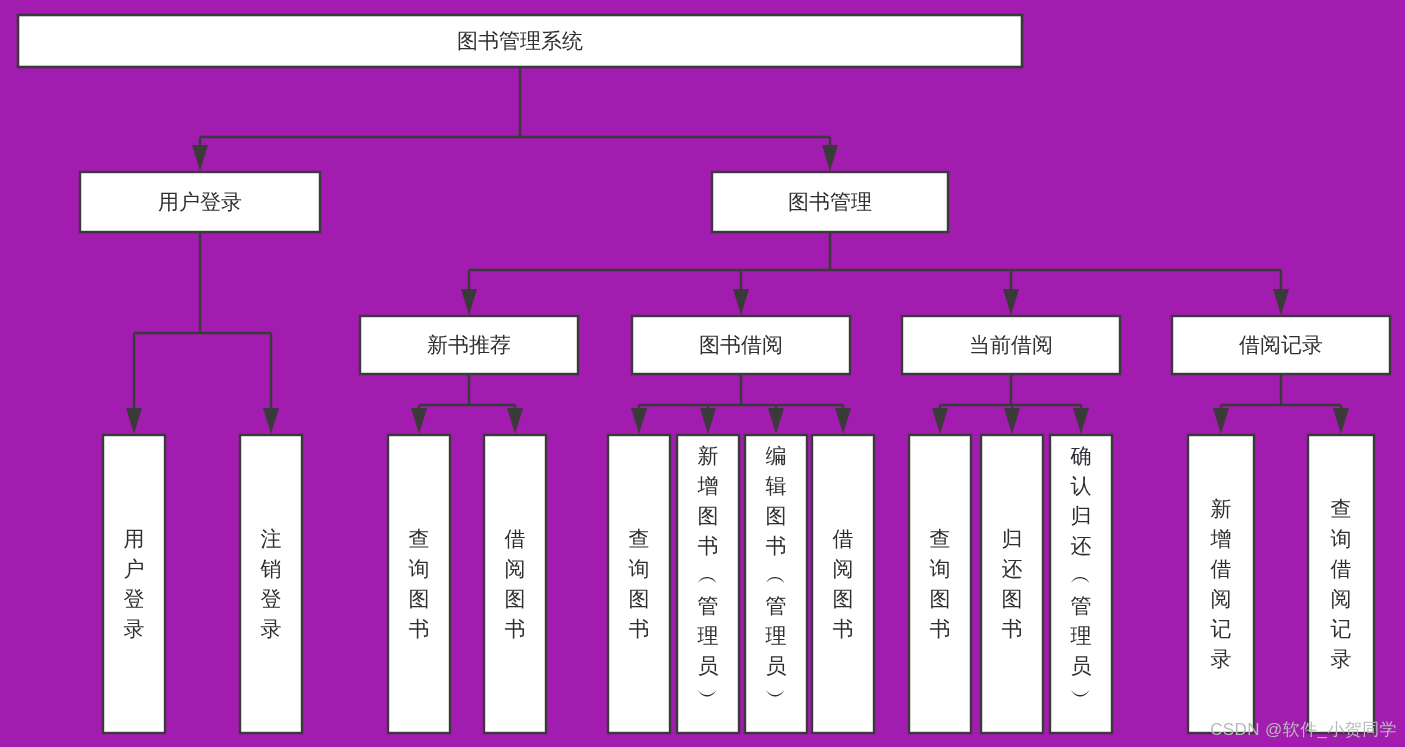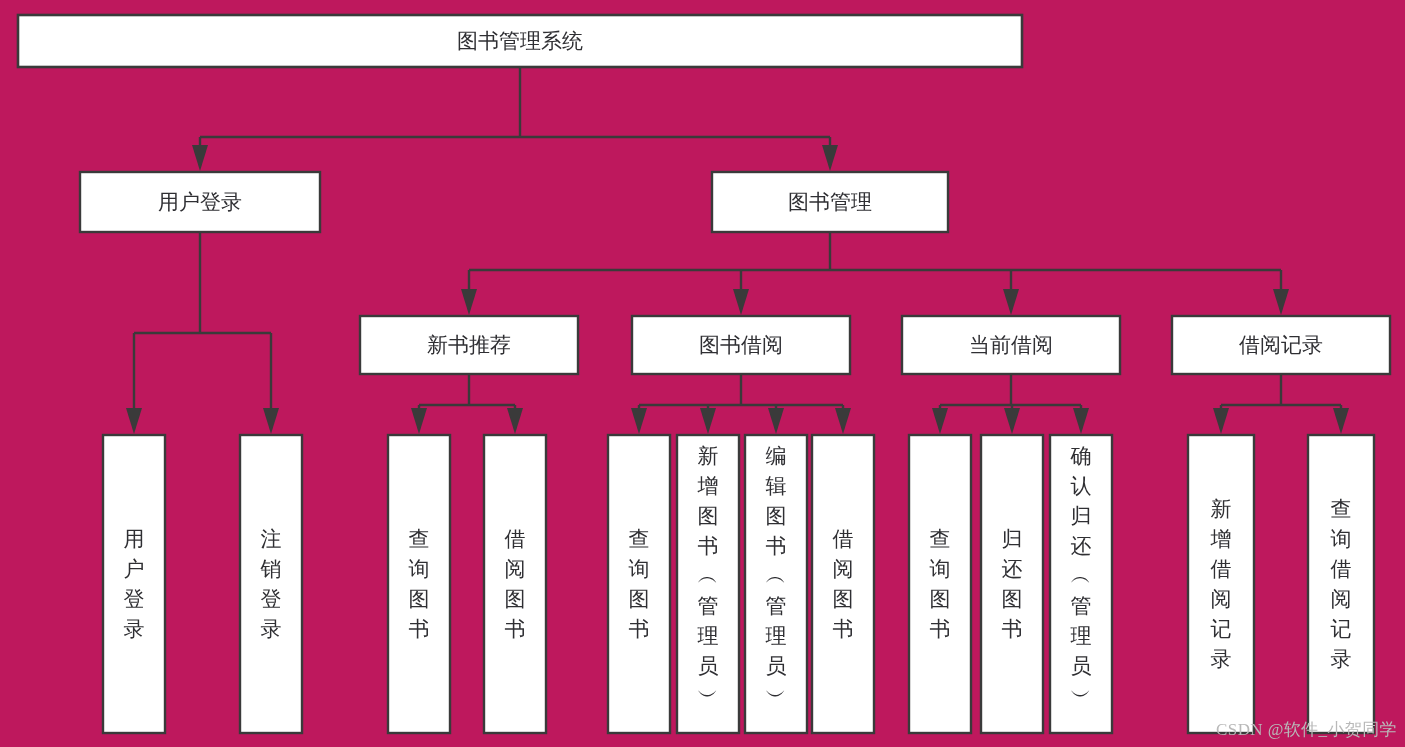--- a/index.html
+++ b/index.html
@@ -11,21 +11,21 @@
   body {
     width: 1405px;
     height: 747px;
     overflow: hidden;
     font-family: "Liberation Sans", "DejaVu Sans", sans-serif;
   }
   #diagram-root {
     position: relative;
     width: 1405px;
     height: 747px;
-    background: #be185d;
+    background: #a21caf;
   }
   svg.diagram-canvas {
     position: absolute;
     top: 0;
     left: 0;
     width: 1405px;
     height: 747px;
     display: block;
   }
   .node-box {
@@ -56,21 +56,21 @@
     font-family: "Liberation Sans", "DejaVu Sans", sans-serif;
     font-size: 21px;
     text-anchor: middle;
   }
   .watermark {
     position: absolute;
     right: 8px;
     bottom: 6px;
     color: #b9b9b9;
     font-size: 17px;
-    font-family: Liberation Serif, serif;
+    font-family: Liberation Sans, sans-serif;
     letter-spacing: 0.4px;
     white-space: nowrap;
     user-select: none;
   }
 </style>
 </head>
 <body>
 
 <div id="diagram-root">
   <svg class="diagram-canvas" viewBox="0 0 1405 747">

